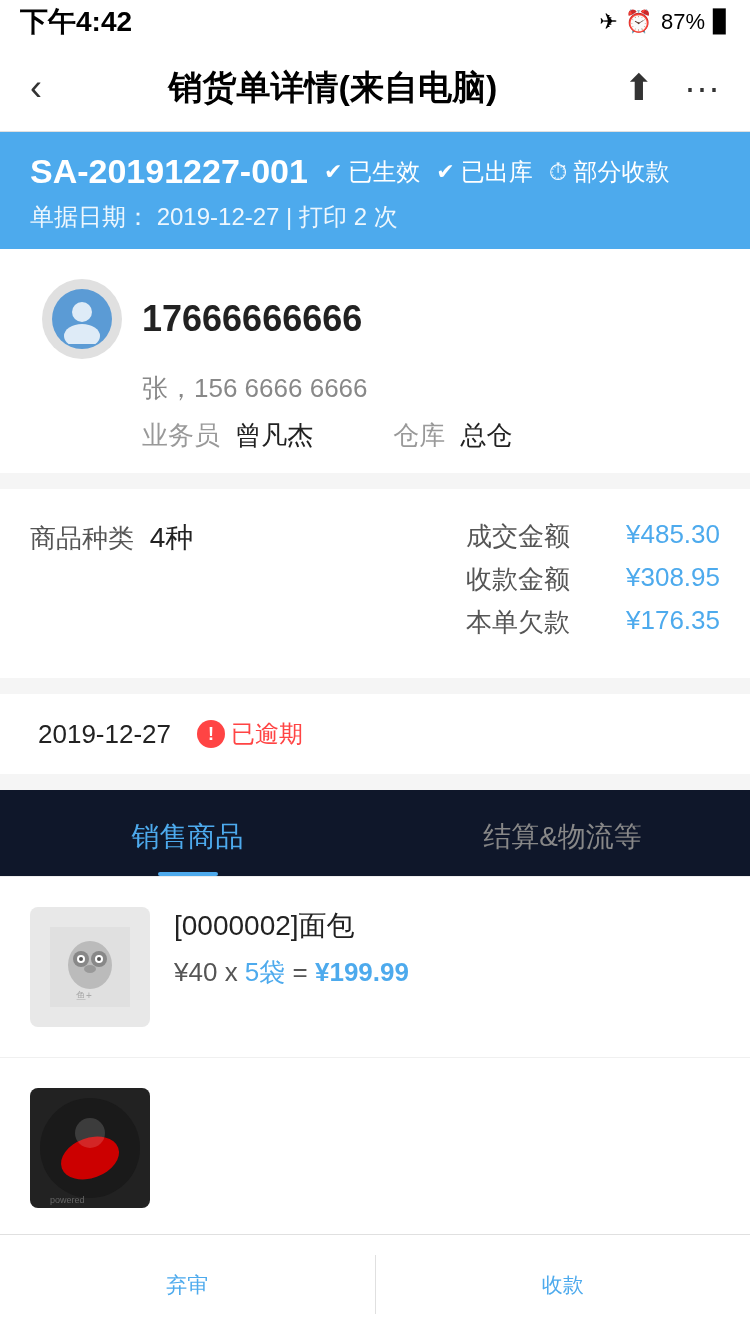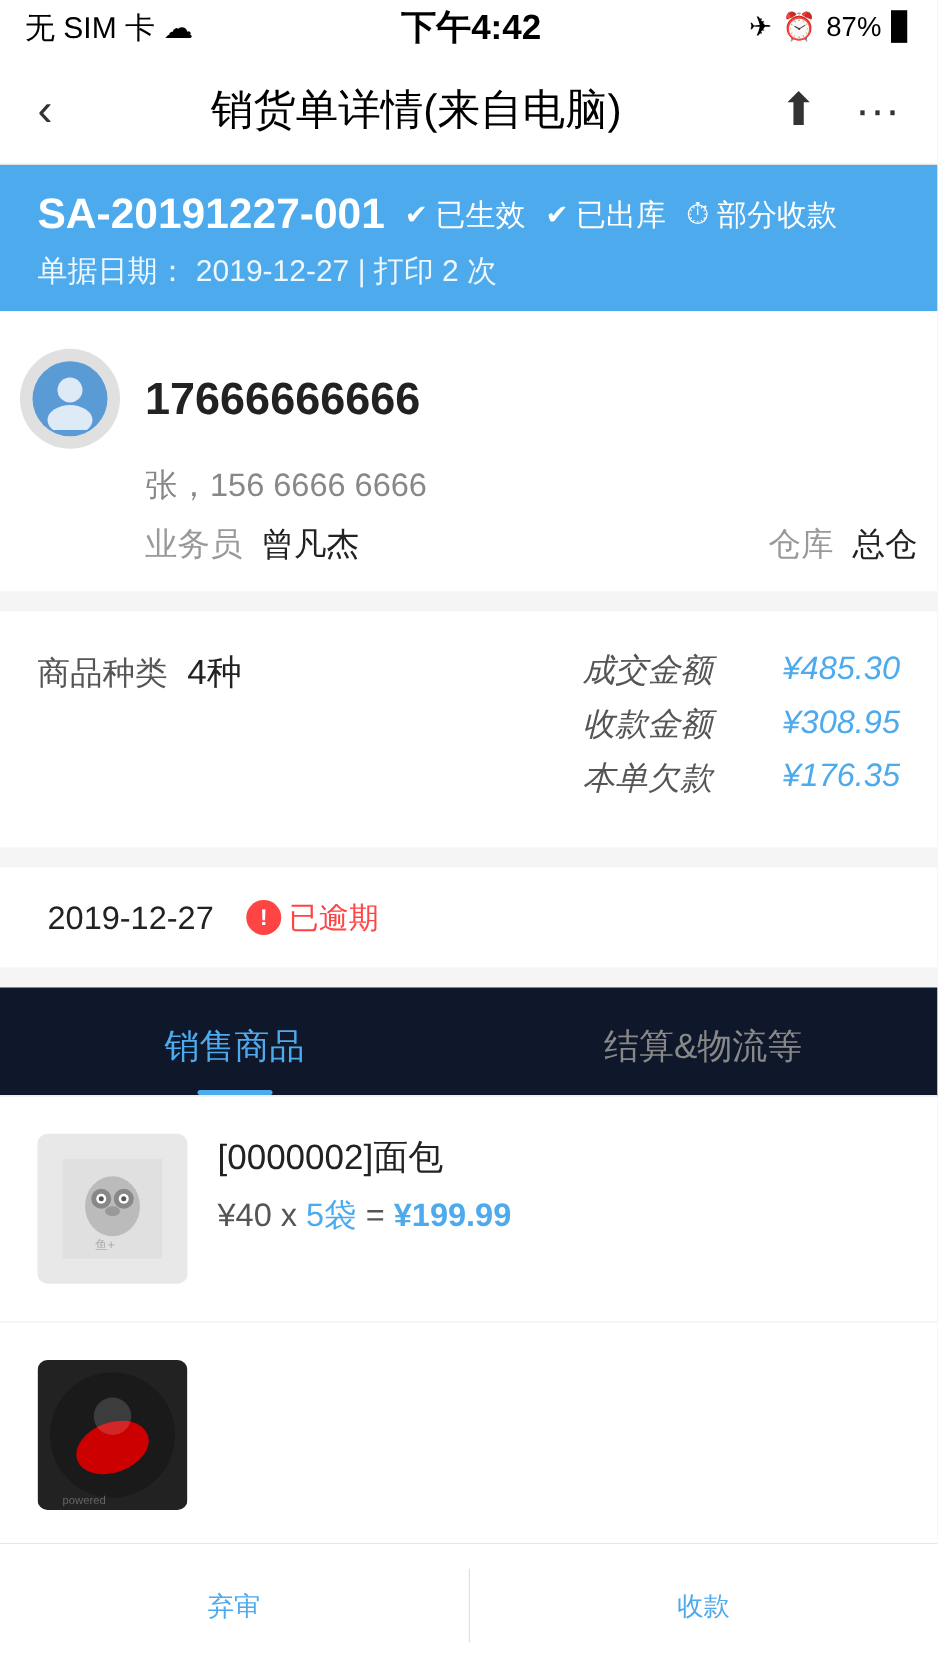--- a/index.html
+++ b/index.html
@@ -33,21 +33,21 @@
       height: 88px;
       background: #fff;
       display: flex;
       align-items: center;
       justify-content: space-between;
       padding: 0 30px;
       border-bottom: 1px solid #e0e0e0;
     }
     .nav-title {
       font-size: 34px;
-      font-weight: 400;
+      font-weight: 700;
       color: #000;
     }
     .nav-icon {
       font-size: 36px;
       color: #333;
       cursor: pointer;
     }
     .nav-right { display: flex; gap: 30px; align-items: center; }
 
     
@@ -75,21 +75,21 @@
     .check-icon { font-size: 22px; }
     .order-date {
       margin-top: 10px;
       font-size: 24px;
       color: rgba(255,255,255,0.9);
     }
 
     
     .customer-section {
       background: #fff;
-      padding: 30px 16px 20px;
+      padding: 30px 42px 20px;
       margin-bottom: 16px;
     }
     .customer-row {
       display: flex;
       align-items: center;
       gap: 20px;
       margin-bottom: 12px;
     }
     .avatar {
       width: 80px;
@@ -116,43 +116,42 @@
       color: #222;
     }
     .customer-sub {
       font-size: 26px;
       color: #888;
       padding-left: 100px;
       margin-bottom: 12px;
     }
     .customer-meta {
       display: flex;
-      gap: 60px;
+      gap: 80px;
       padding-left: 100px;
       font-size: 26px;
       color: #555;
-      justify-content: space-between;
     }
     .meta-label { color: #999; }
     .meta-value { color: #222; margin-left: 8px; }
 
     
     .summary-section {
       background: #fff;
       padding: 30px;
       margin-bottom: 16px;
     }
     .summary-row {
       display: flex;
       justify-content: space-between;
       align-items: flex-start;
     }
     .summary-left { font-size: 26px; color: #555; }
     .summary-count { font-size: 28px; color: #222; margin-left: 8px; font-weight: 500; }
-    .summary-right { text-align: right; font-style: italic; }
+    .summary-right { text-align: right; }
     .amount-row {
       display: flex;
       justify-content: flex-end;
       gap: 30px;
       margin-bottom: 8px;
       font-size: 26px;
     }
     .amount-label { color: #555; }
     .amount-value { color: #4DAAED; font-weight: 500; min-width: 120px; text-align: right; }
 
@@ -291,23 +290,20 @@
     .bottom-divider {
       width: 1px;
       background: #e0e0e0;
       margin: 20px 0;
     }
   </style>
 </head>
 <body>
 
 <div class="status-bar">
-  <div class="status-left">
-    <span>无 SIM 卡  ☁</span>
-  </div>
   <div class="status-center">下午4:42</div>
   <div class="status-right">
     <span>✈</span>
     <span>⏰</span>
     <span>87%</span>
     <span>▊</span>
   </div>
 </div>
 
 <div class="nav-bar">

